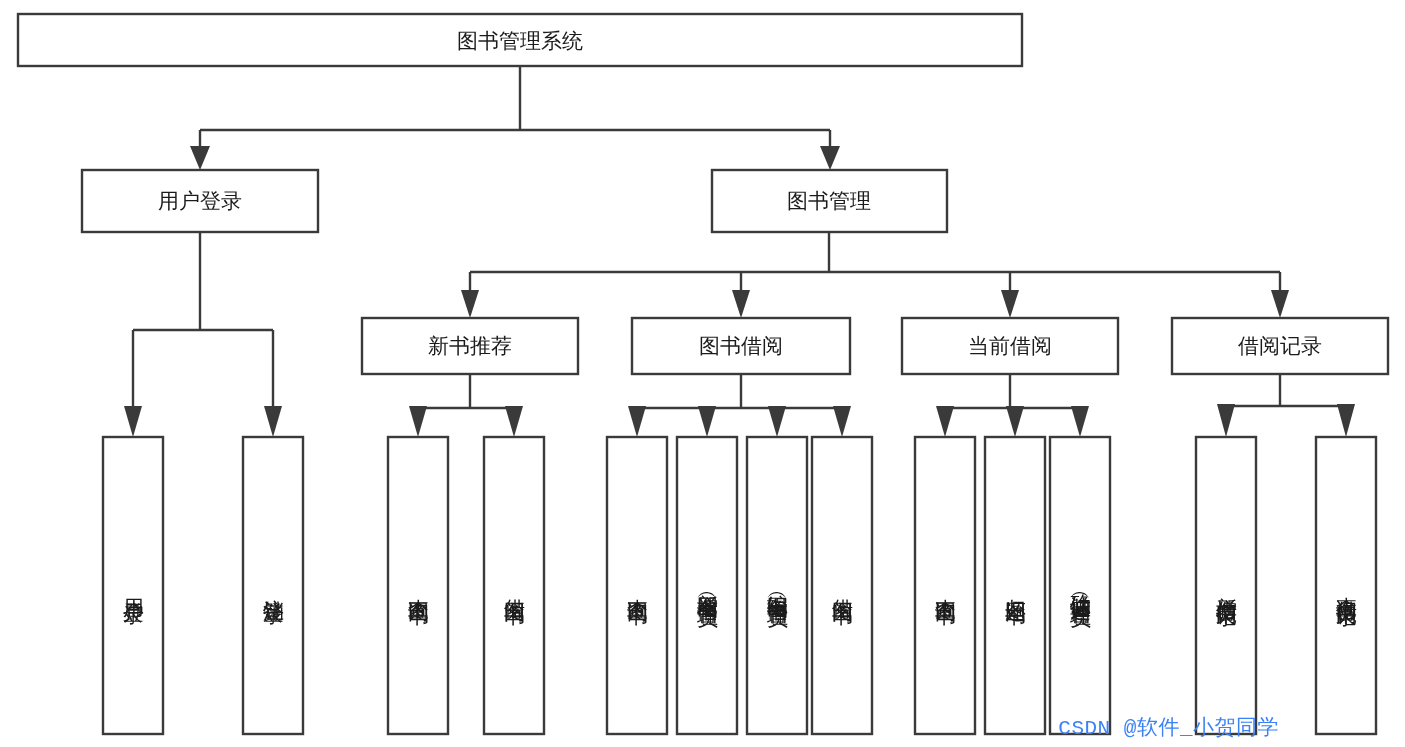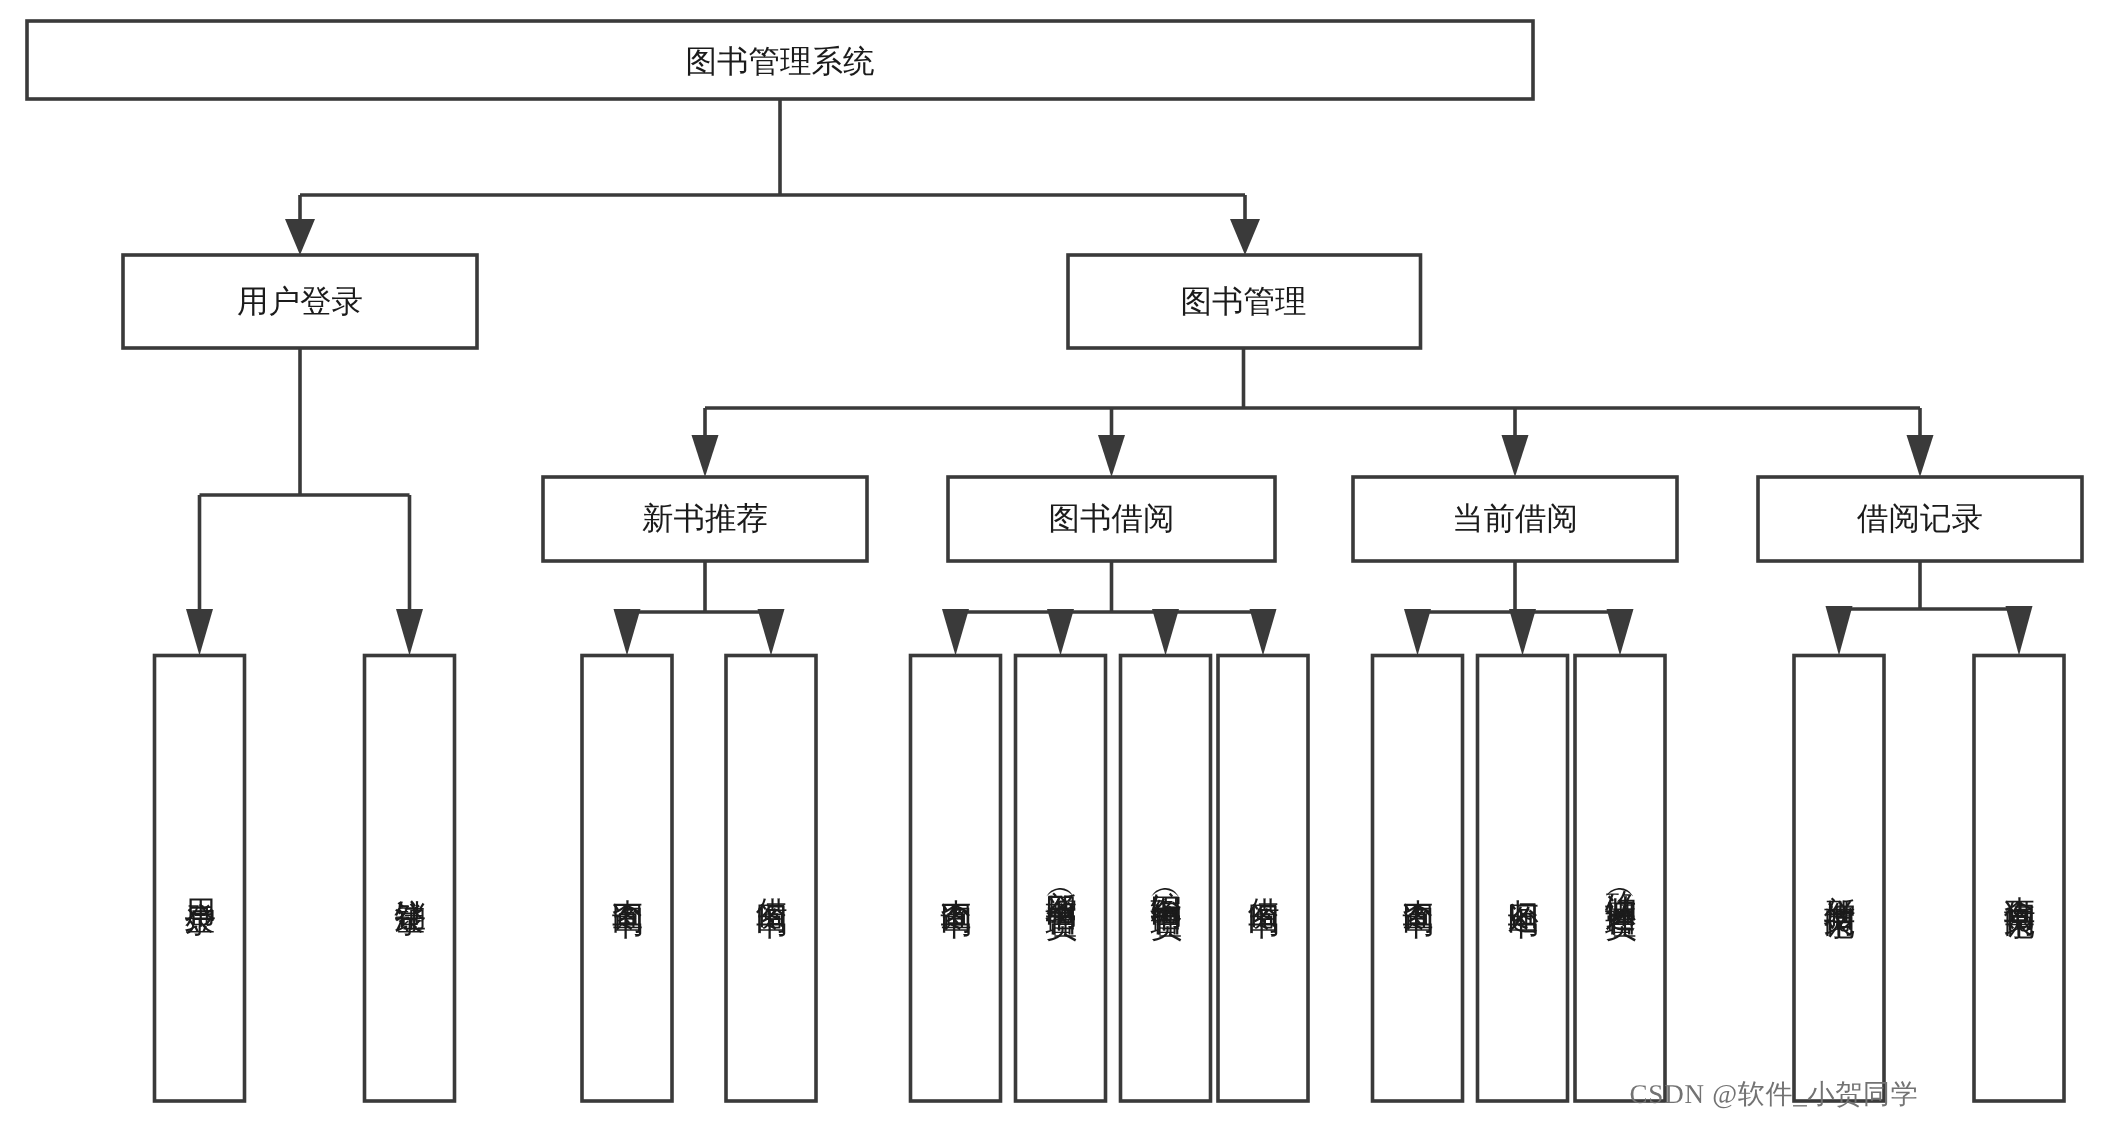--- a/index.html
+++ b/index.html
@@ -59,23 +59,23 @@
     letter-spacing: 2px;
     line-height: 1;
     white-space: nowrap;
     text-align: center;
     pointer-events: none;
   }
   .watermark {
     position: absolute;
     right: 16px;
     bottom: 6px;
-    font-family: Liberation Serif, serif;
-    font-size: 18px;
-    color: #737373;
+    font-family: Liberation Mono, monospace;
+    font-size: 21px;
+    color: #3b82f6;
     white-space: nowrap;
     letter-spacing: 0.5px;
   }
 </style>
 </head>
 <body>
 
 <div id="diagram-root">
 
   <svg class="tree-canvas" viewBox="0 0 1405 747" xmlns="http://www.w3.org/2000/svg">

